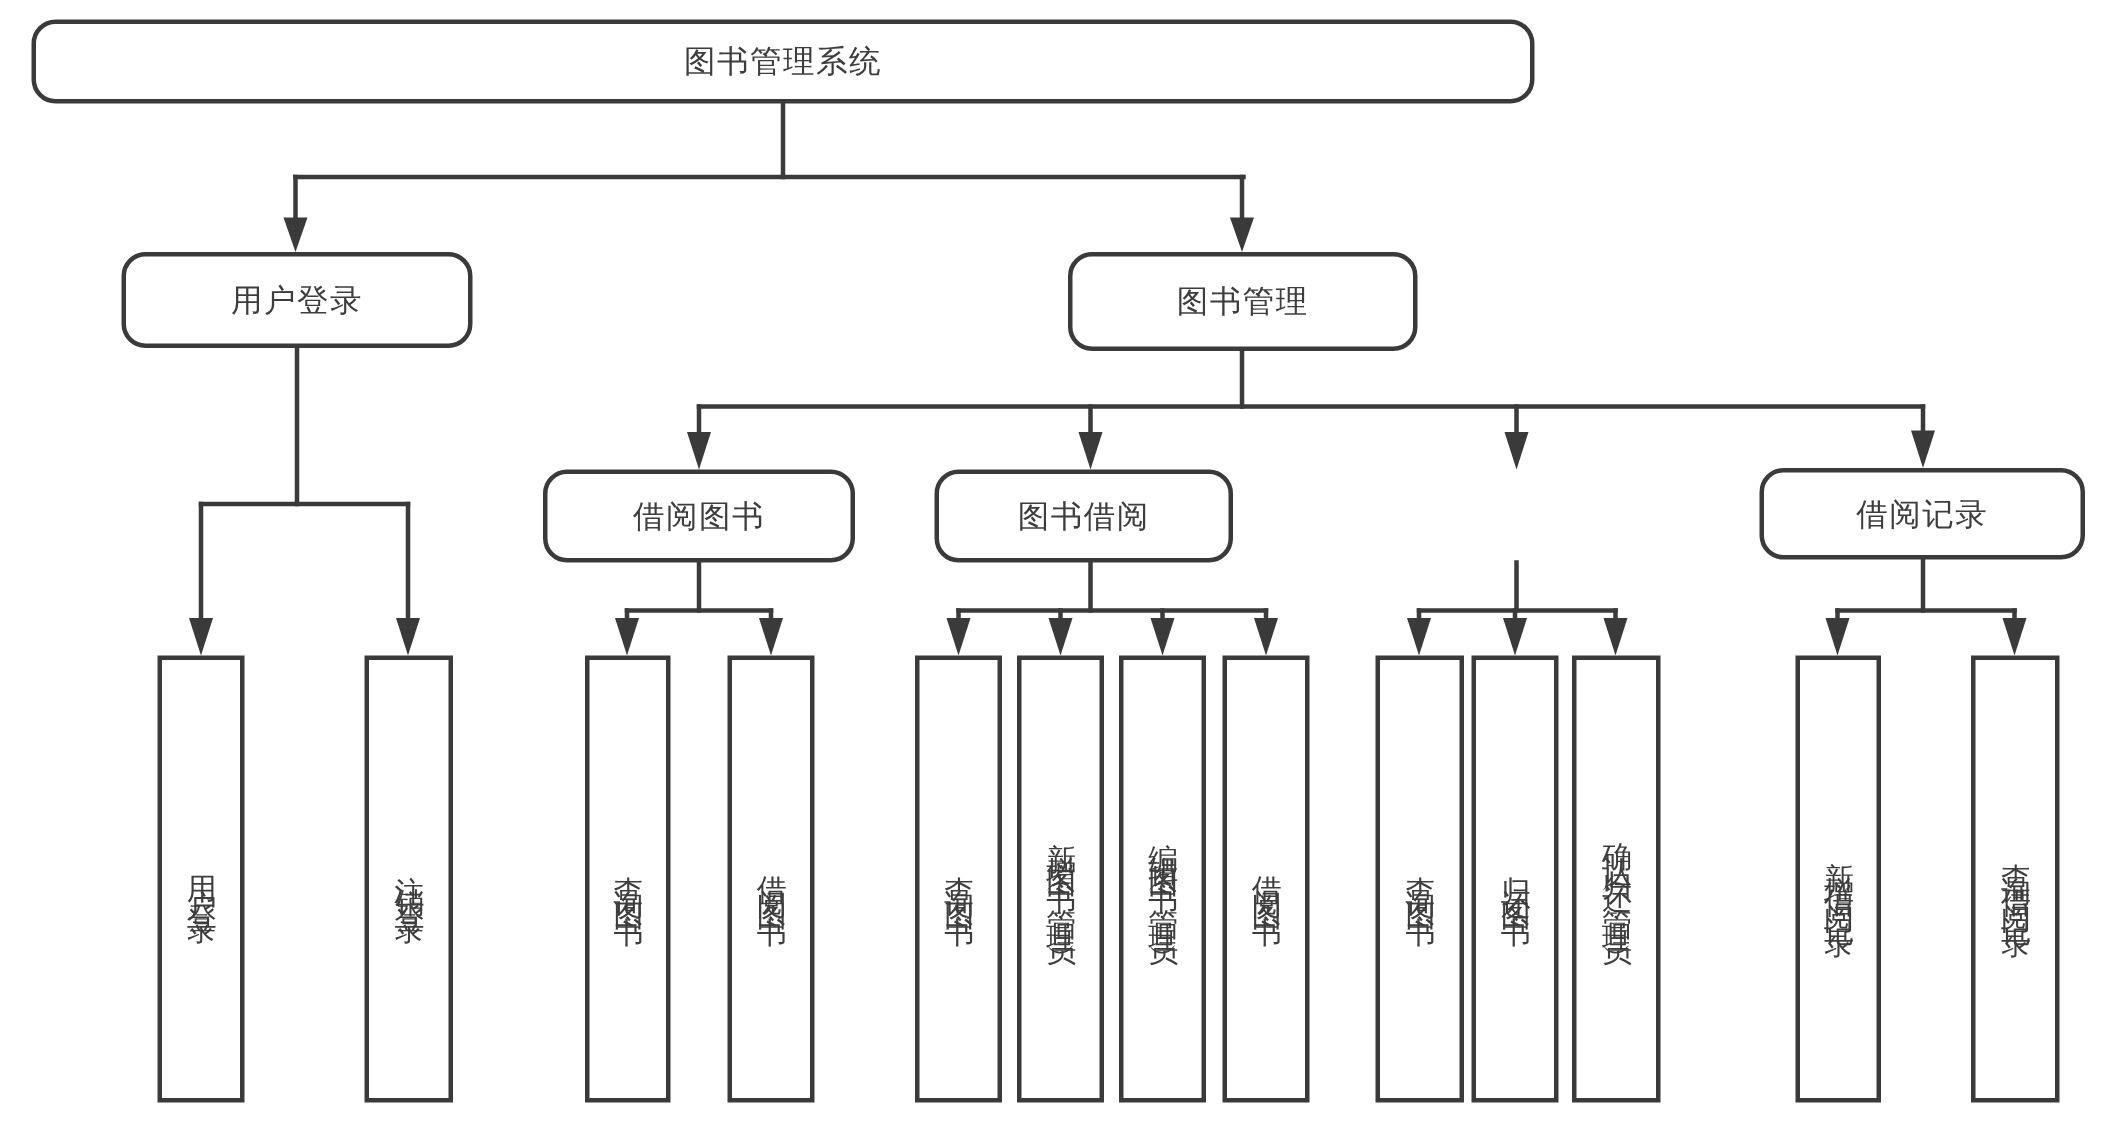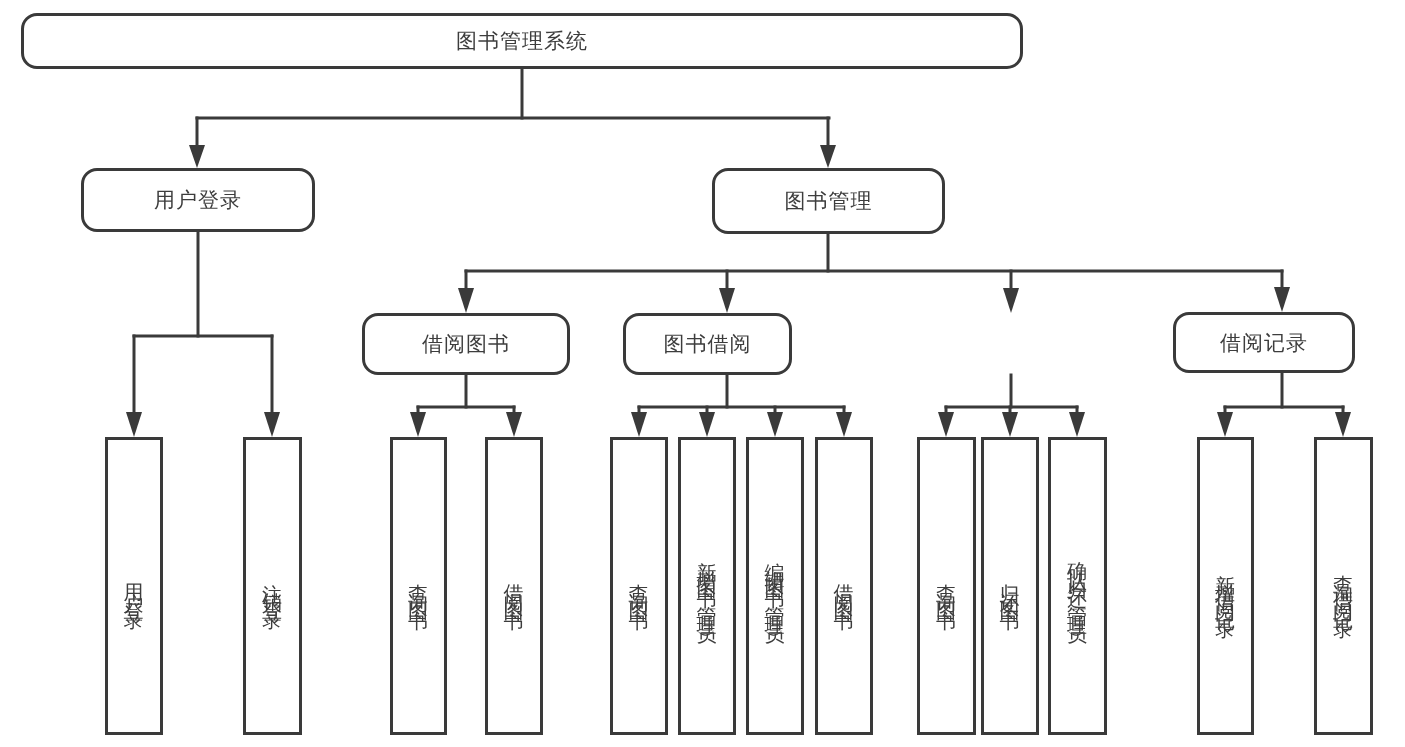--- a/index.html
+++ b/index.html
@@ -108,22 +108,22 @@
       <polygon points="1335,412 1351,412 1343,437" stroke="none"></polygon>
     </g>
   </svg>
 
   <div class="box h" style="left:21px;top:13px;width:1002px;height:56px">图书管理系统</div>
 
   <div class="box h" style="left:81px;top:168px;width:234px;height:64px">用户登录</div>
   <div class="box h" style="left:712px;top:168px;width:233px;height:66px">图书管理</div>
 
   <div class="box h" style="left:362px;top:313px;width:208px;height:62px">借阅图书</div>
-  <div class="box h" style="left:623px;top:313px;width:169px;height:62px">图书借阅</div>
-  <div class="box h" style="left:1173px;top:312px;width:182px;height:61px">借阅记录</div>
+  <div class="box h" style="left:623px;top:313px;width:199px;height:62px">图书借阅</div>
+  <div class="box h" style="left:1173px;top:312px;width:217px;height:61px">借阅记录</div>
 
   <div class="box v" style="left:105px;top:437px;width:58px;height:298px">用户登录</div>
   <div class="box v" style="left:243px;top:437px;width:59px;height:298px">注销登录</div>
 
   <div class="box v" style="left:390px;top:437px;width:57px;height:298px">查询图书</div>
   <div class="box v" style="left:485px;top:437px;width:58px;height:298px">借阅图书</div>
 
   <div class="box v" style="left:610px;top:437px;width:58px;height:298px">查询图书</div>
   <div class="box v" style="left:678px;top:437px;width:58px;height:298px">新增图书（管理员）</div>
   <div class="box v" style="left:746px;top:437px;width:58px;height:298px">编辑图书（管理员）</div>

